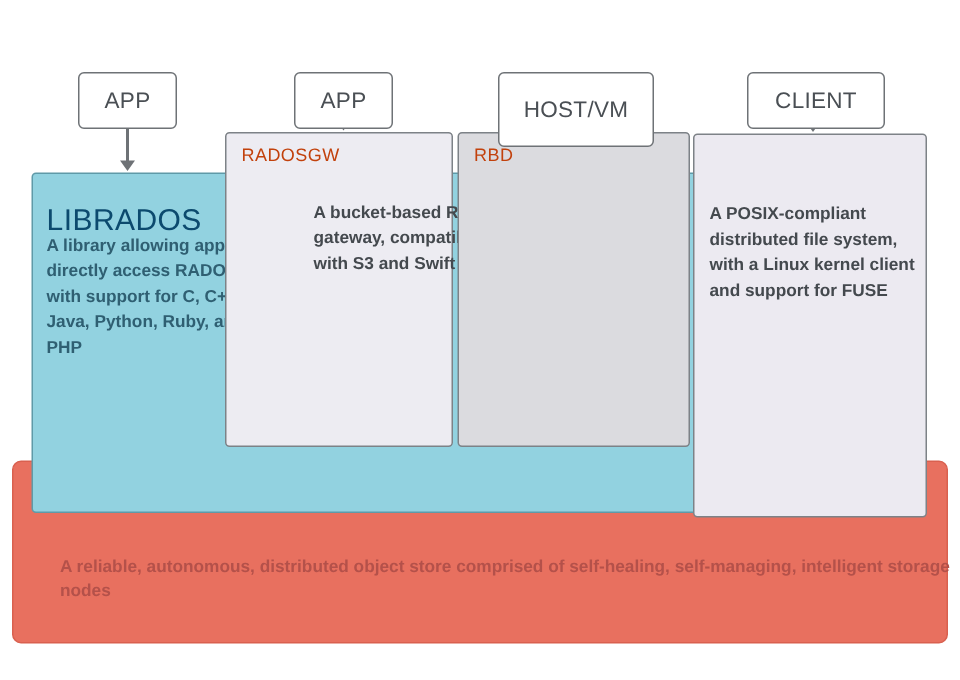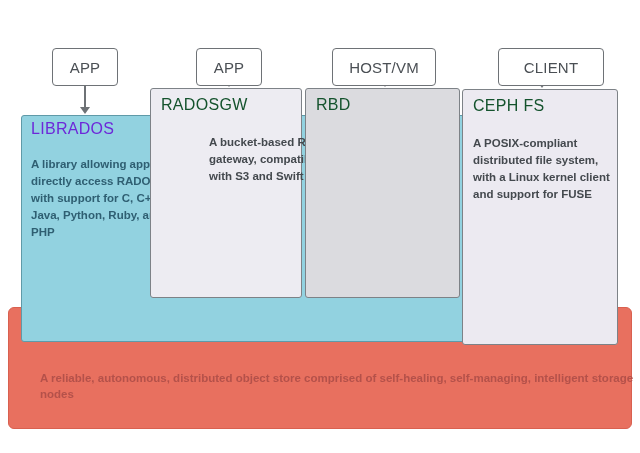--- a/index.html
+++ b/index.html
@@ -93,23 +93,23 @@
     width: 483px;
     height: 227px;
     box-sizing: border-box;
     background: #92d2e0;
     border: 1.5px solid #5f9aa8;
     border-radius: 3px;
   }
   #librados-title {
     position: absolute;
     left: 9px;
-    top: 4px;
-    font-size: 16px;
-    color: #6d28d9;
+    top: 20px;
+    font-size: 20px;
+    color: #0c4a6e;
     letter-spacing: 0.3px;
   }
   #librados-desc {
     position: absolute;
     left: 9px;
     top: 40px;
     width: 140px;
     font-size: 11.5px;
     font-weight: bold;
     line-height: 17px;
@@ -120,22 +120,22 @@
   .service-box {
     position: absolute;
     box-sizing: border-box;
     border: 1.5px solid #7d8287;
     border-radius: 3px;
   }
   .service-title {
     position: absolute;
     left: 10px;
     top: 7px;
-    font-size: 16px;
-    color: #14532d;
+    font-size: 12px;
+    color: #c2410c;
     letter-spacing: 0.3px;
     white-space: nowrap;
   }
   .service-desc {
     position: absolute;
     left: 10px;
     top: 45px;
     font-size: 11.5px;
     font-weight: bold;
     line-height: 17px;
@@ -187,21 +187,20 @@
   <div id="radosgw-box" class="service-box">
     <div class="service-title">RADOSGW</div>
     <div class="service-desc">A bucket-based REST gateway, compatible with S3 and Swift</div>
   </div>
 
   <div id="rbd-box" class="service-box">
     <div class="service-title">RBD</div>
   </div>
 
   <div id="cephfs-box" class="service-box">
-    <div class="service-title">CEPH FS</div>
     <div class="service-desc">A POSIX-compliant distributed file system, with a Linux kernel client and support for FUSE</div>
   </div>
 
   <div class="connector" style="left:84px; top:58px; height:51px;"></div>
   <div class="arrowhead" style="left:79.5px; top:107px;"></div>
 
   <div class="connector" style="left:228px; top:58px; height:24px;"></div>
   <div class="arrowhead" style="left:223.5px; top:80px;"></div>
 
   <div class="connector" style="left:384px; top:58px; height:24px;"></div>
@@ -211,21 +210,21 @@
   <div class="arrowhead" style="left:536.5px; top:81px;"></div>
 
   <div class="client-box" style="left:52px; top:20px; width:66px; height:38px;">
     <span>APP</span>
   </div>
 
   <div class="client-box" style="left:196px; top:20px; width:66px; height:38px;">
     <span>APP</span>
   </div>
 
-  <div class="client-box" style="left:332px; top:20px; width:104px; height:38px;">
+  <div class="client-box" style="left:332px; top:20px; width:104px; height:50px;">
     <span>HOST/VM</span>
   </div>
 
-  <div class="client-box" style="left:498px; top:20px; width:106px; height:38px;">
+  <div class="client-box" style="left:498px; top:20px; width:92px; height:38px;">
     <span>CLIENT</span>
   </div>
 
 </div>
 
 </body></html>

